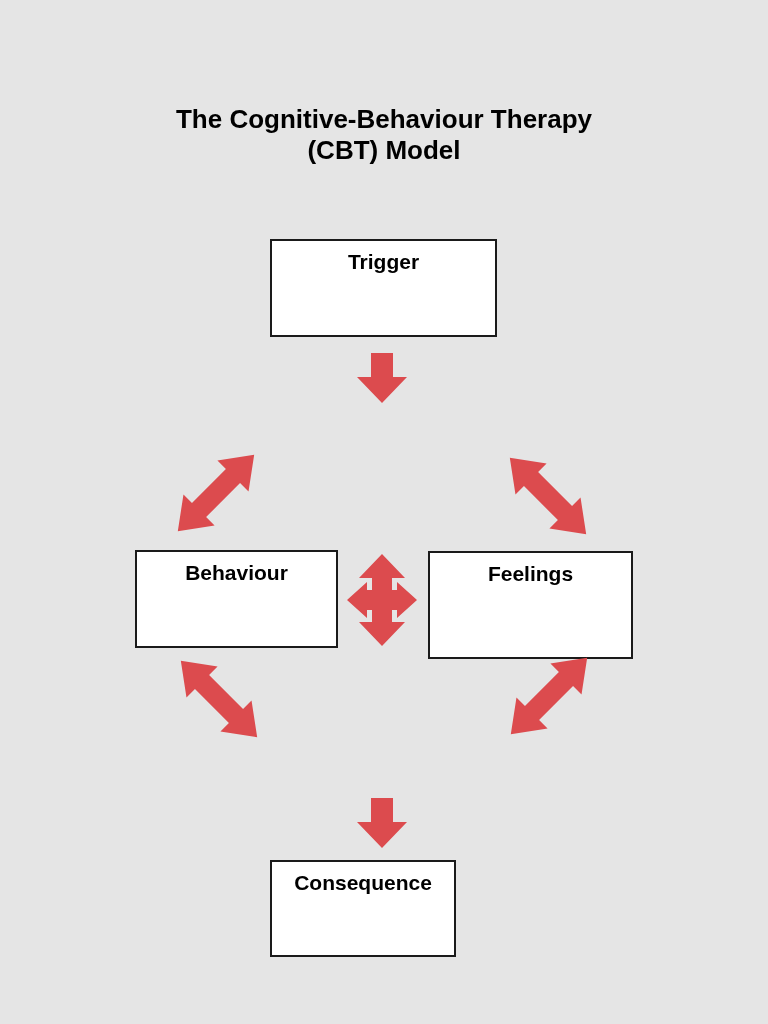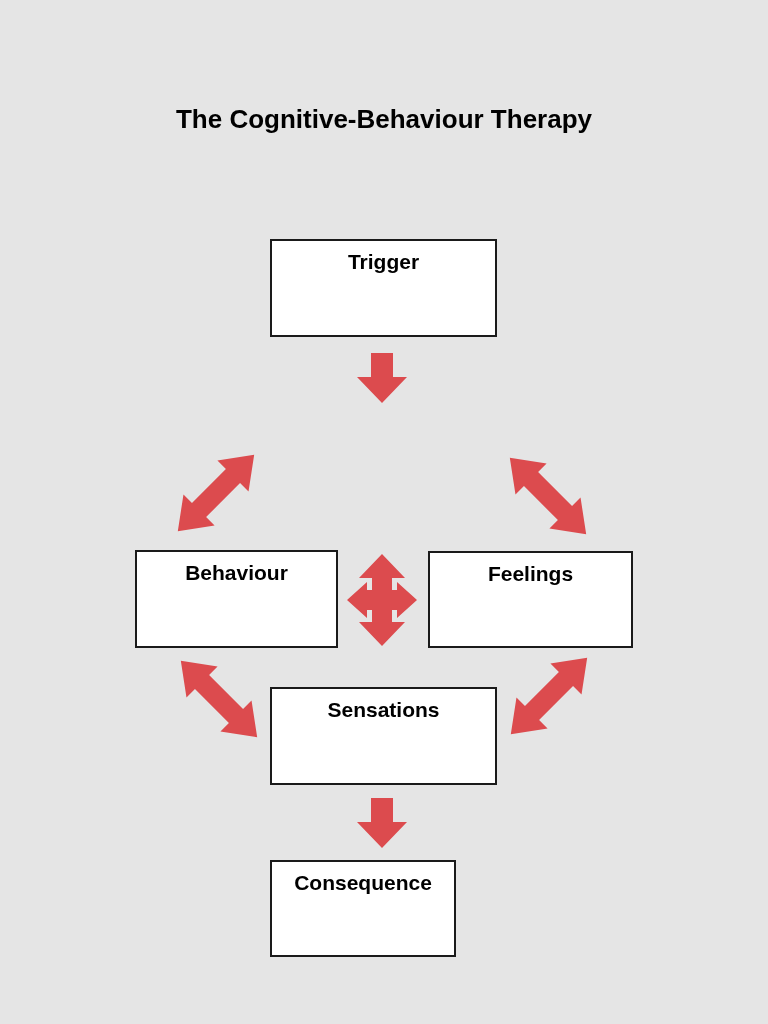--- a/index.html
+++ b/index.html
@@ -33,54 +33,52 @@
     border: 2px solid #f9a8d4;
     text-align: center;
     font-weight: bold;
     font-size: 21px;
     color: #000000;
     padding-top: 9px;
   }
   #node-trigger     { left: 270px; top: 239px; width: 227px; height: 98px; }
   #node-thoughts    { left: 270px; top: 413px; width: 228px; height: 98px; }
   #node-behaviour   { left: 135px; top: 550px; width: 203px; height: 98px; }
-  #node-feelings    { left: 428px; top: 551px; width: 205px; height: 97px; }
+  #node-feelings    { left: 428px; top: 551px; width: 205px; height: 108px; }
   #node-sensations  { left: 270px; top: 687px; width: 227px; height: 98px; }
   #node-consequence { left: 270px; top: 860px; width: 186px; height: 97px; text-align: center; }
 
   .arrow { position: absolute; color: #DC4B4E; }
   .arrow svg { display: block; }
   #arrow-trigger-thoughts      { left: 357px; top: 353px; }
   #arrow-thoughts-behaviour    { left: 176px; top: 453px; }
   #arrow-thoughts-feelings     { left: 508px; top: 456px; }
   #arrow-behaviour-feelings    { left: 347px; top: 554px; }
   #arrow-behaviour-sensations  { left: 179px; top: 659px; }
   #arrow-feelings-sensations   { left: 509px; top: 656px; }
   #arrow-sensations-consequence{ left: 357px; top: 798px; }
 </style>
 </head>
 <body>
 
 <div class="page" style="background: #e5e5e5;">
 
   <div class="title">
     <div>The Cognitive-Behaviour Therapy</div>
+    <div>(CBT) Model</div>
   </div>
 
   <div class="node" id="node-trigger" style="border-color: rgb(26, 26, 26);">
     <span>Trigger</span>
   </div>
   <div class="node" id="node-behaviour" style="border-color: rgb(26, 26, 26);">
     <span>Behaviour</span>
   </div>
   <div class="node" id="node-feelings" style="border-color: rgb(26, 26, 26);">
     <span>Feelings</span>
-  </div>
-  <div class="node" id="node-sensations" style="border-color: rgb(26, 26, 26);">
-    <span>Sensations</span>
   </div>
   <div class="node" id="node-consequence" style="border-color: rgb(26, 26, 26);">
     <span>Consequence</span>
   </div>
 
   <div class="arrow" id="arrow-trigger-thoughts" style="color: rgb(220, 75, 78);">
     <svg width="50" height="50" viewBox="0 0 50 50" aria-hidden="true">
       <path fill="currentColor" d="M14 0 H36 V24 H50 L25 50 L0 24 H14 Z"></path>
     </svg>
   </div>

